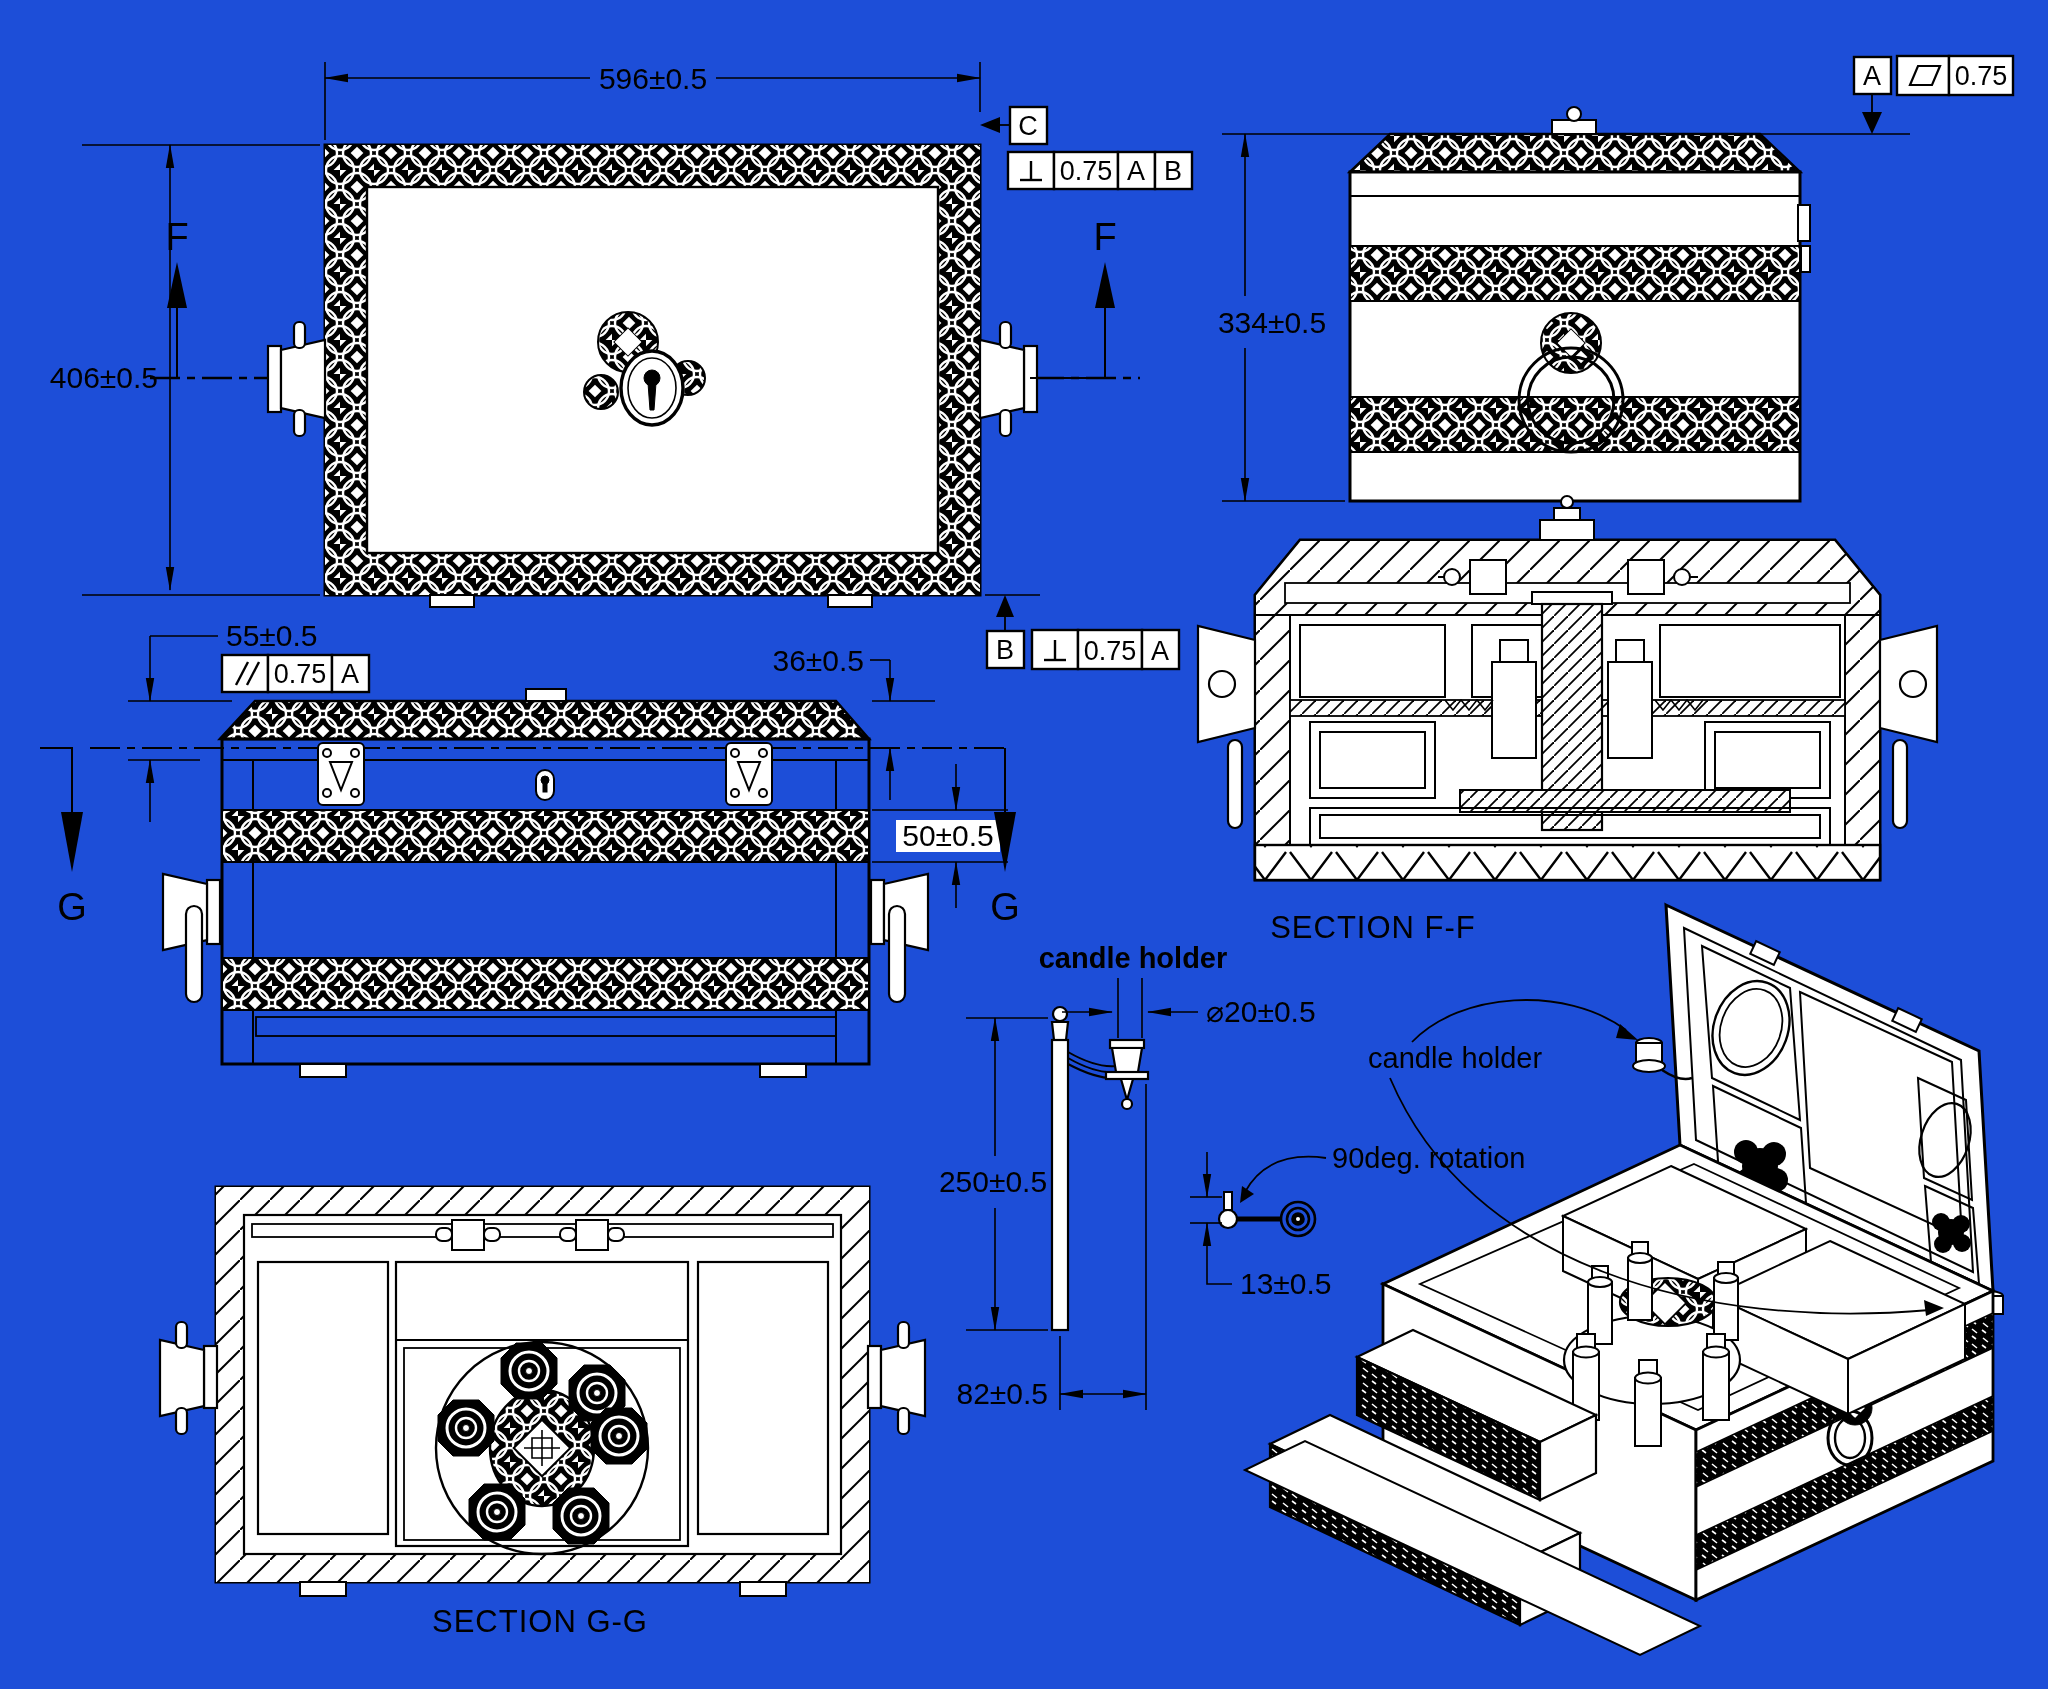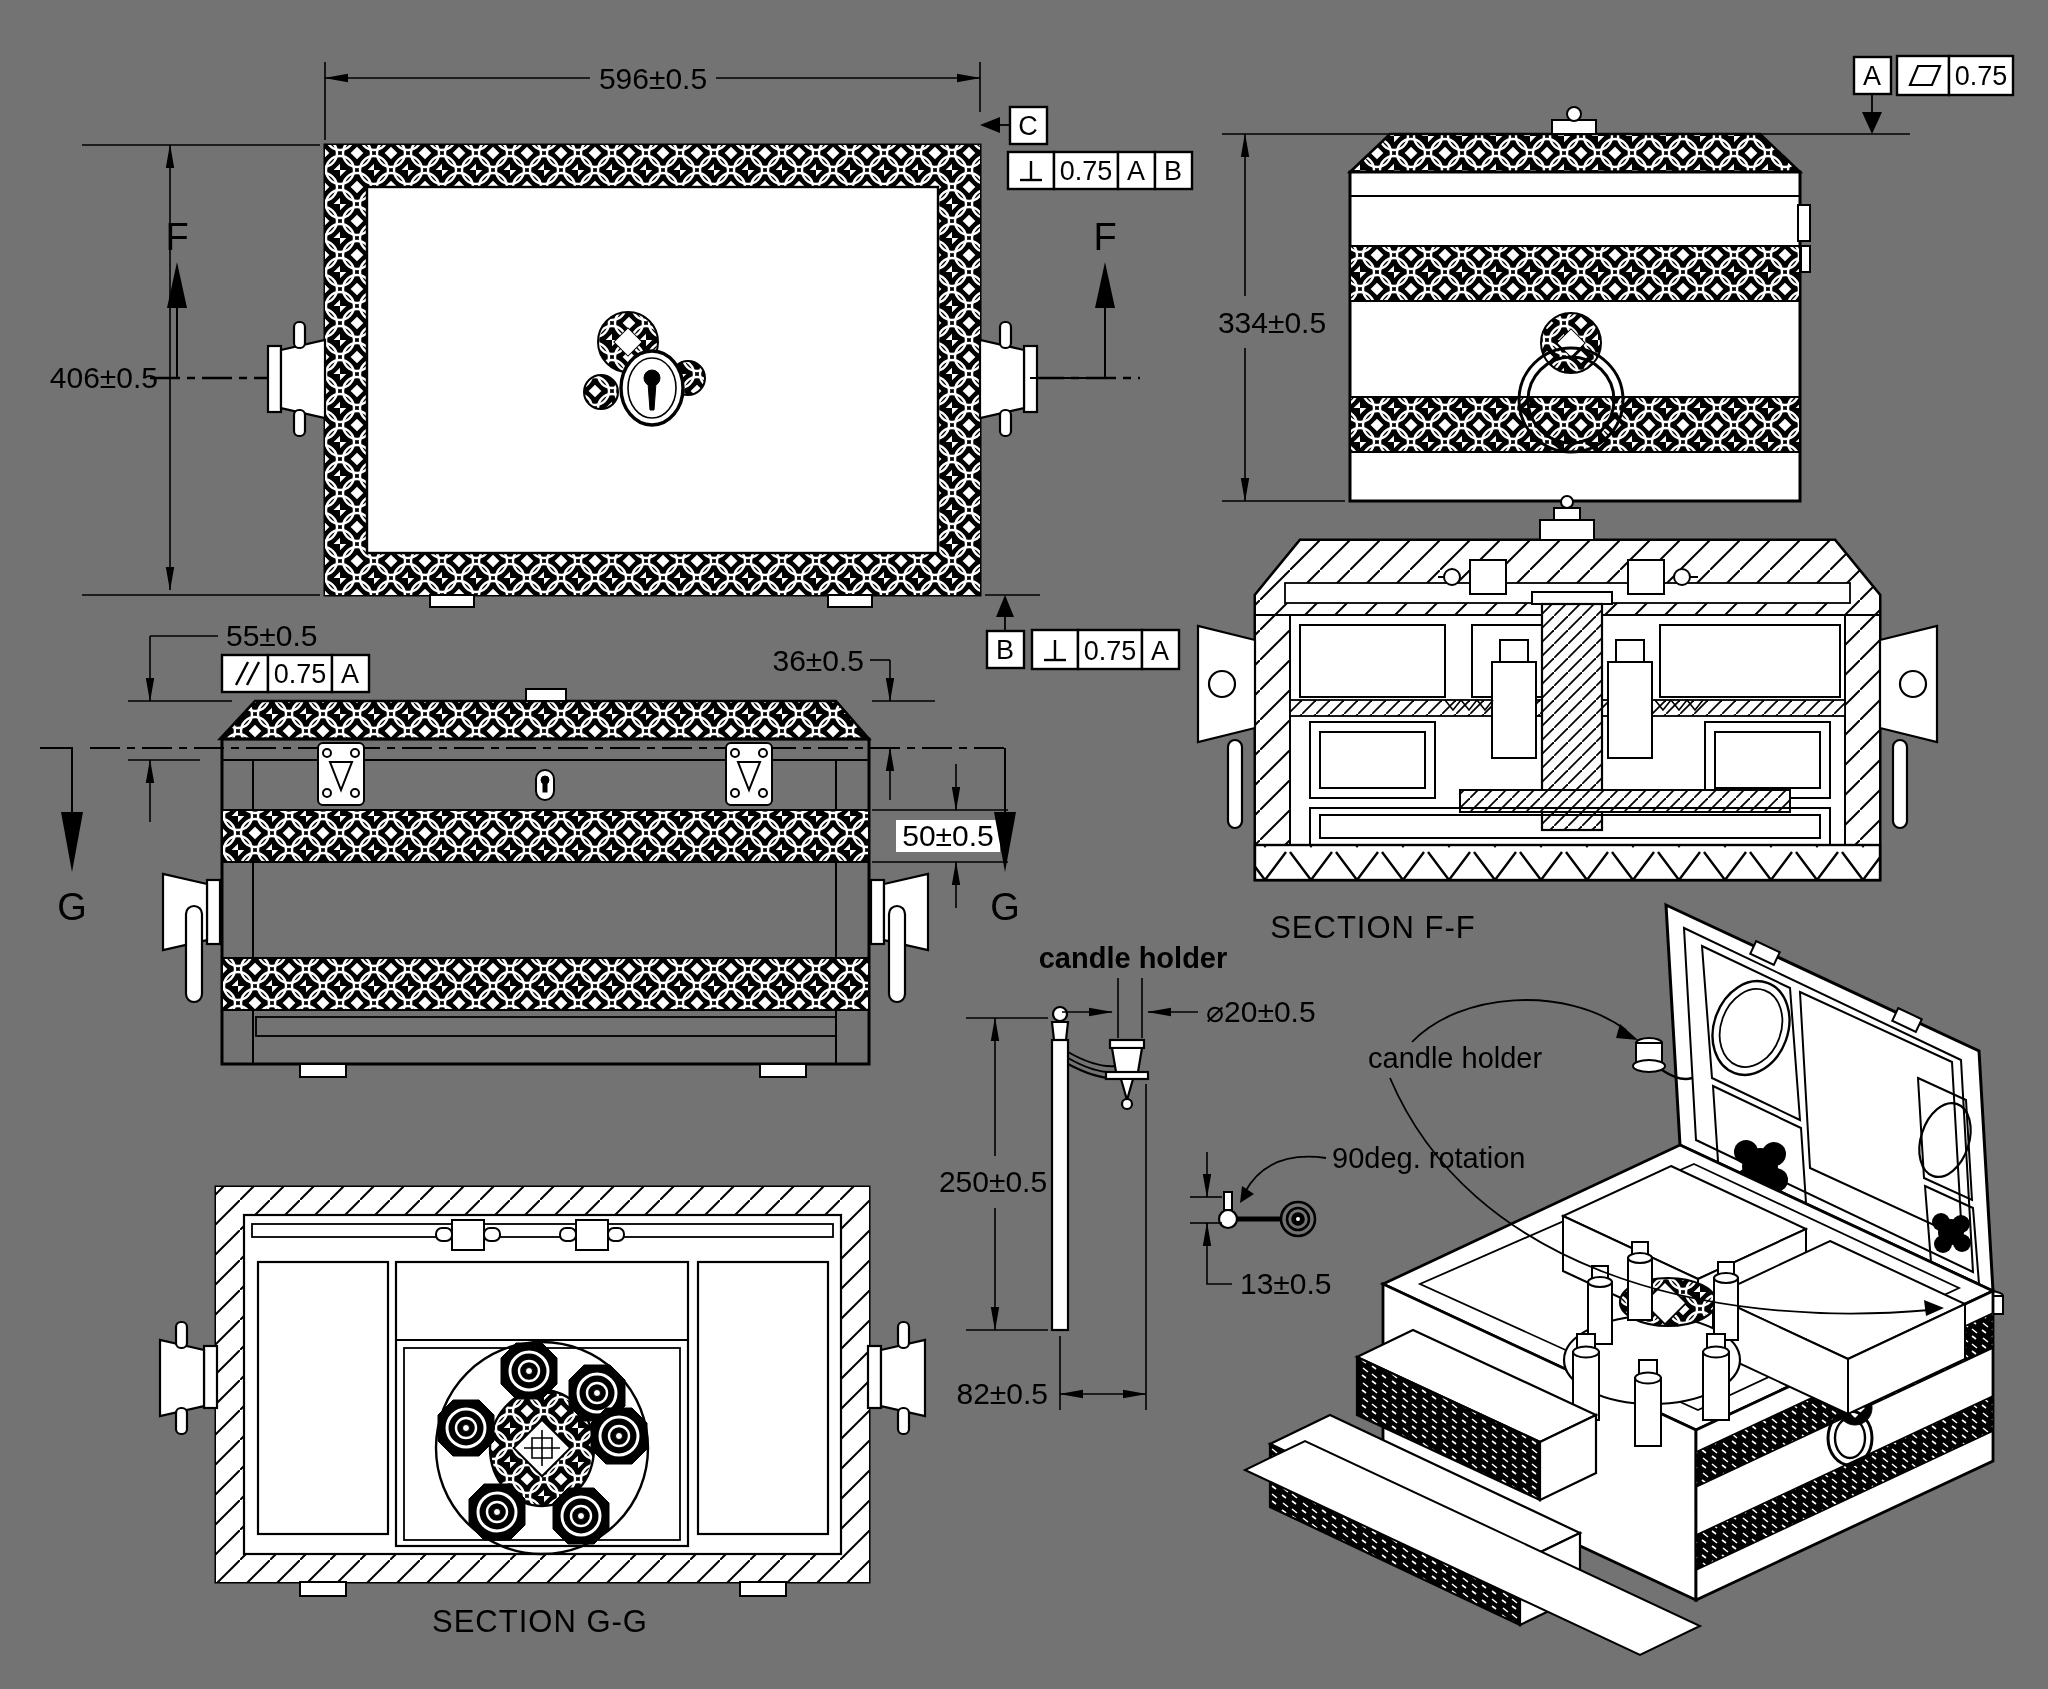--- a/index.html
+++ b/index.html
@@ -1,16 +1,16 @@
 <!DOCTYPE html>
 <html><head>
 <meta charset="utf-8">
 <style>
   html,body{margin:0;padding:0;background:#fff;}
-  .canvas{position:relative;width:2048px;height:1689px;background:#737373;overflow:hidden;
+  .canvas{position:relative;width:2048px;height:1689px;background:#1d4ed8;overflow:hidden;
           font-family:"Liberation Sans", sans-serif;}
   svg{position:absolute;left:0;top:0;}
   text{fill:#000;font-family:"Liberation Sans","DejaVu Sans",sans-serif;}
   .dim{font-size:30px;}
   .sec{font-size:31px;letter-spacing:1px;}
   .big{font-size:38px;}
   .fcf{font-size:27px;}
   .bold{font-weight:bold;font-size:29px;}
   .note{font-size:29px;}
 </style>

